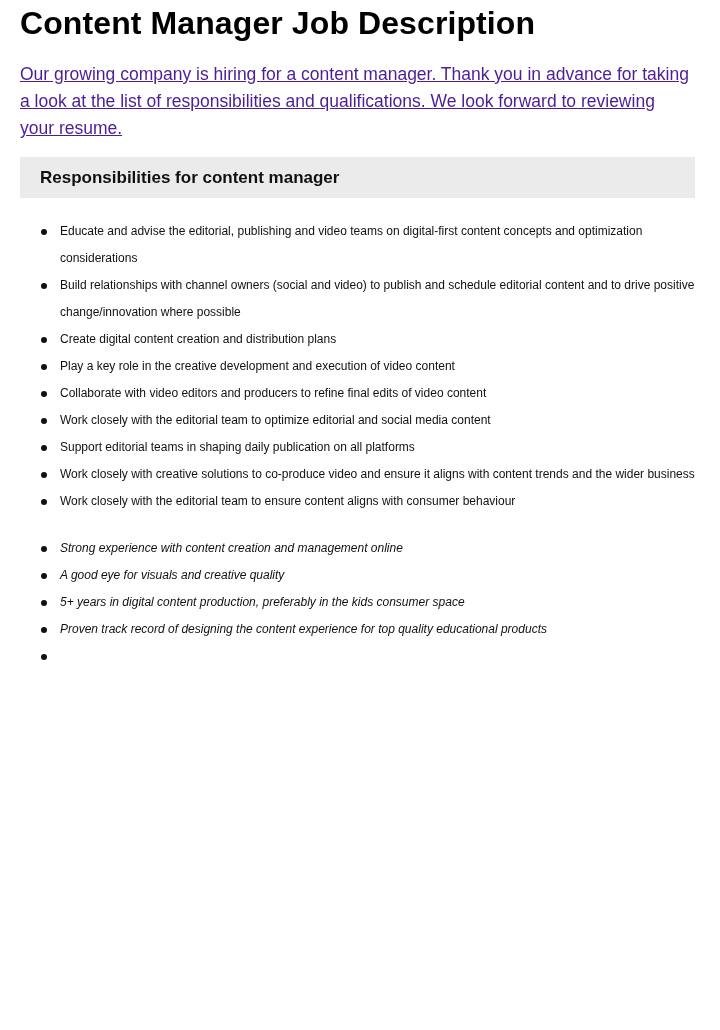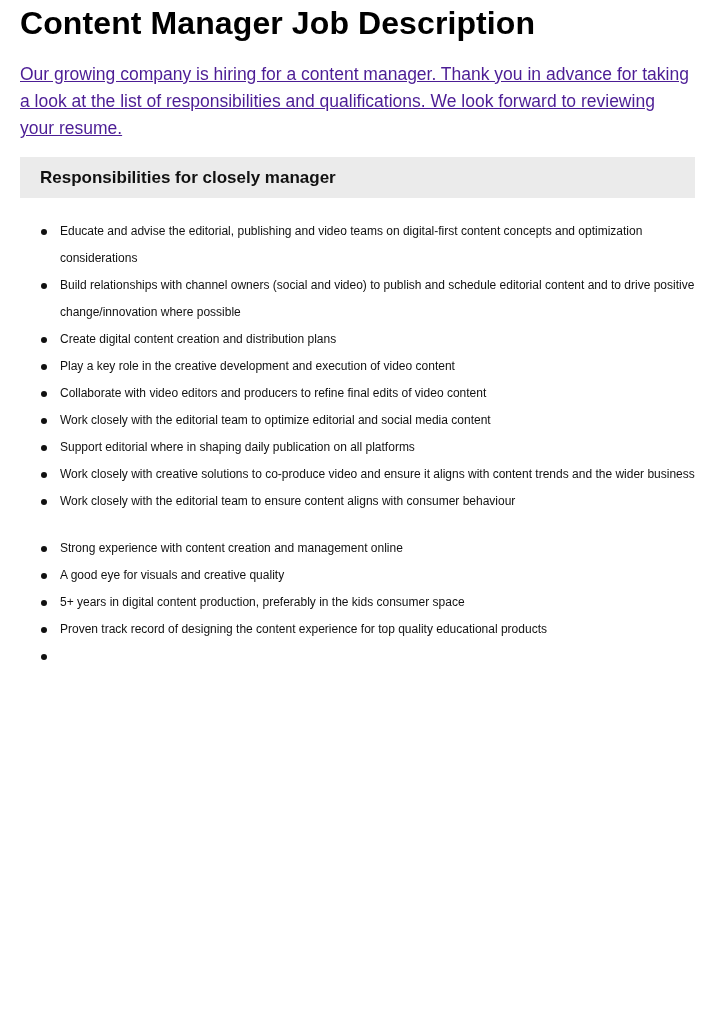--- a/index.html
+++ b/index.html
@@ -50,20 +50,21 @@
     .section-header.qual {
       margin-top: 19px;
     }
     ul.items {
       list-style: none;
       margin: 20px 0 0 0;
       padding: 0;
     }
     ul.items.qual-list {
       margin-top: 20px;
+      font-style: italic;
     }
     ul.items li {
       position: relative;
       padding-left: 40px;
       font-size: 12px;
       line-height: 27px;
       color: #111111;
     }
     ul.items li .bullet {
       position: absolute;
@@ -75,29 +76,29 @@
       background: #111111;
     }
   </style>
 </head>
 <body>
 
 <div class="page">
   <h1 class="title">Content Manager Job Description</h1>
   <p class="intro">Our growing company is hiring for a content manager. Thank you in advance for taking a look at the list of responsibilities and qualifications. We look forward to reviewing your resume.</p>
 
-  <div class="section-header">Responsibilities for closely manager</div>
+  <div class="section-header">Responsibilities for content manager</div>
   <ul class="items">
     <li><span class="bullet"></span><span>Educate and advise the editorial, publishing and video teams on digital-first content concepts and optimization considerations</span></li>
     <li><span class="bullet"></span><span>Build relationships with channel owners (social and video) to publish and schedule editorial content and to drive positive change/innovation where possible</span></li>
     <li><span class="bullet"></span><span>Create digital content creation and distribution plans</span></li>
     <li><span class="bullet"></span><span>Play a key role in the creative development and execution of video content</span></li>
     <li><span class="bullet"></span><span>Collaborate with video editors and producers to refine final edits of video content</span></li>
     <li><span class="bullet"></span><span>Work closely with the editorial team to optimize editorial and social media content</span></li>
-    <li><span class="bullet"></span><span>Support editorial where in shaping daily publication on all platforms</span></li>
+    <li><span class="bullet"></span><span>Support editorial teams in shaping daily publication on all platforms</span></li>
     <li><span class="bullet"></span><span>Work closely with creative solutions to co-produce video and ensure it aligns with content trends and the wider business</span></li>
     <li><span class="bullet"></span><span>Work closely with the editorial team to ensure content aligns with consumer behaviour</span></li>
   </ul>
 
   <ul class="items qual-list">
     <li><span class="bullet"></span><span>Strong experience with content creation and management online</span></li>
     <li><span class="bullet"></span><span>A good eye for visuals and creative quality</span></li>
     <li><span class="bullet"></span><span>5+ years in digital content production, preferably in the kids consumer space</span></li>
     <li><span class="bullet"></span><span>Proven track record of designing the content experience for top quality educational products</span></li>
     <li><span class="bullet"></span></li>

